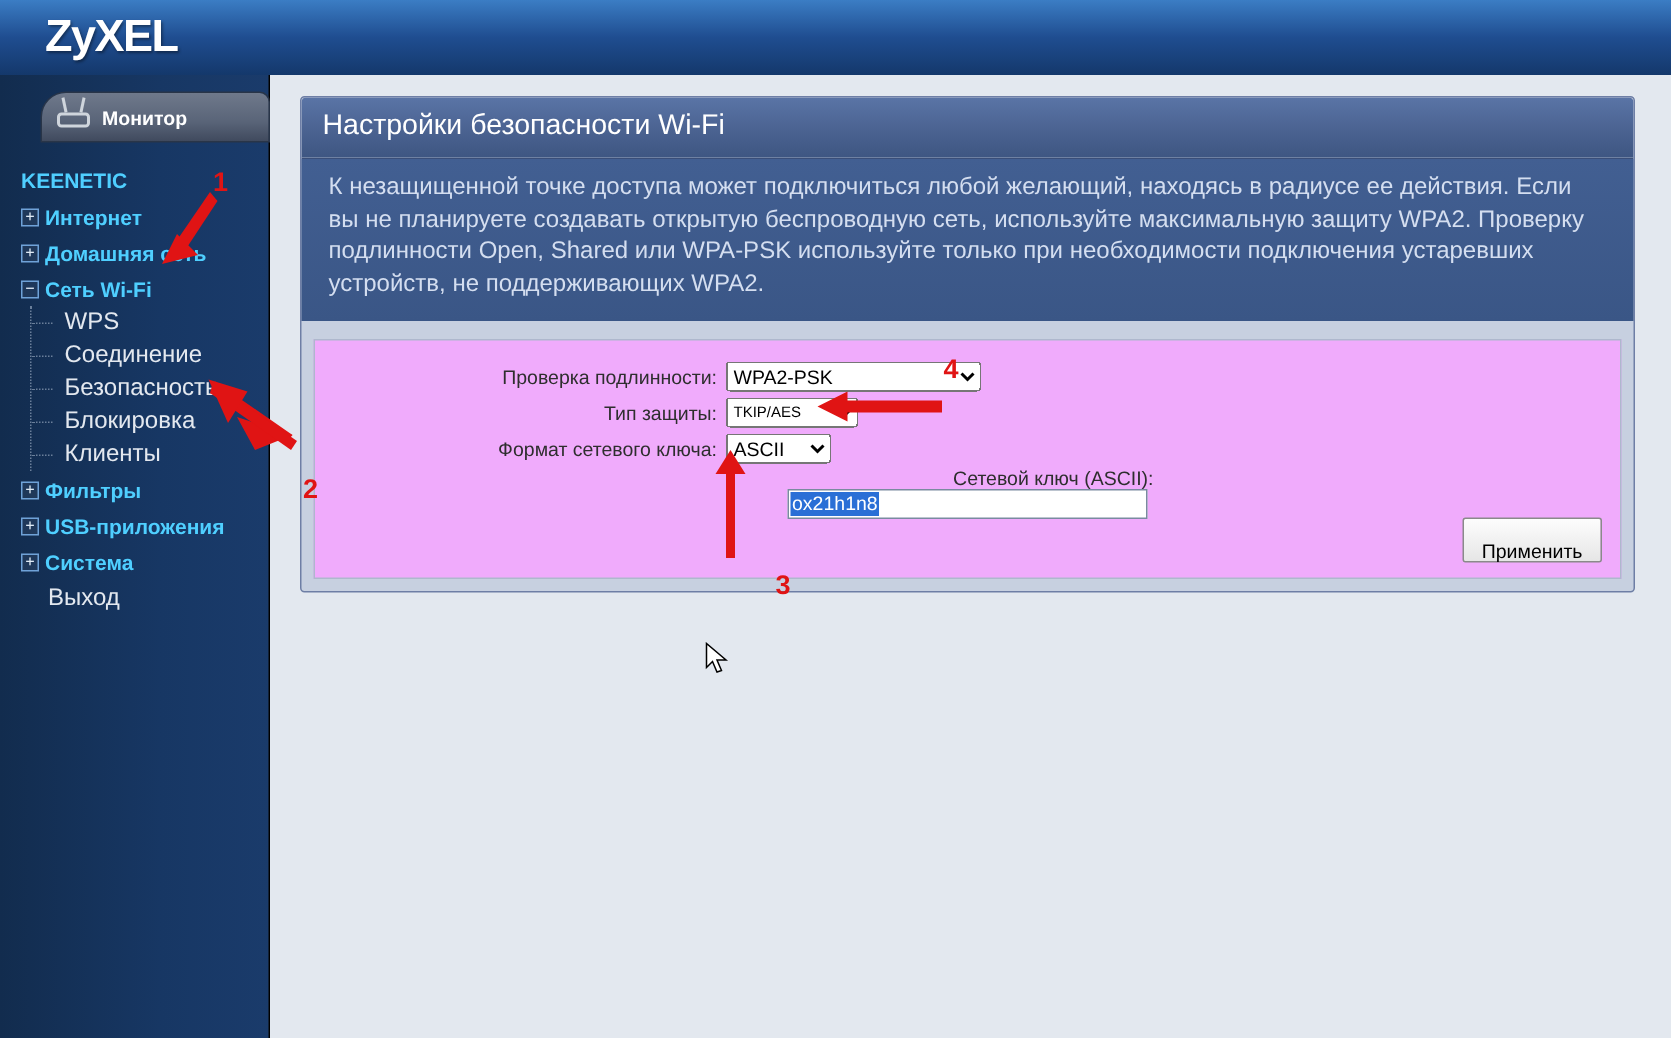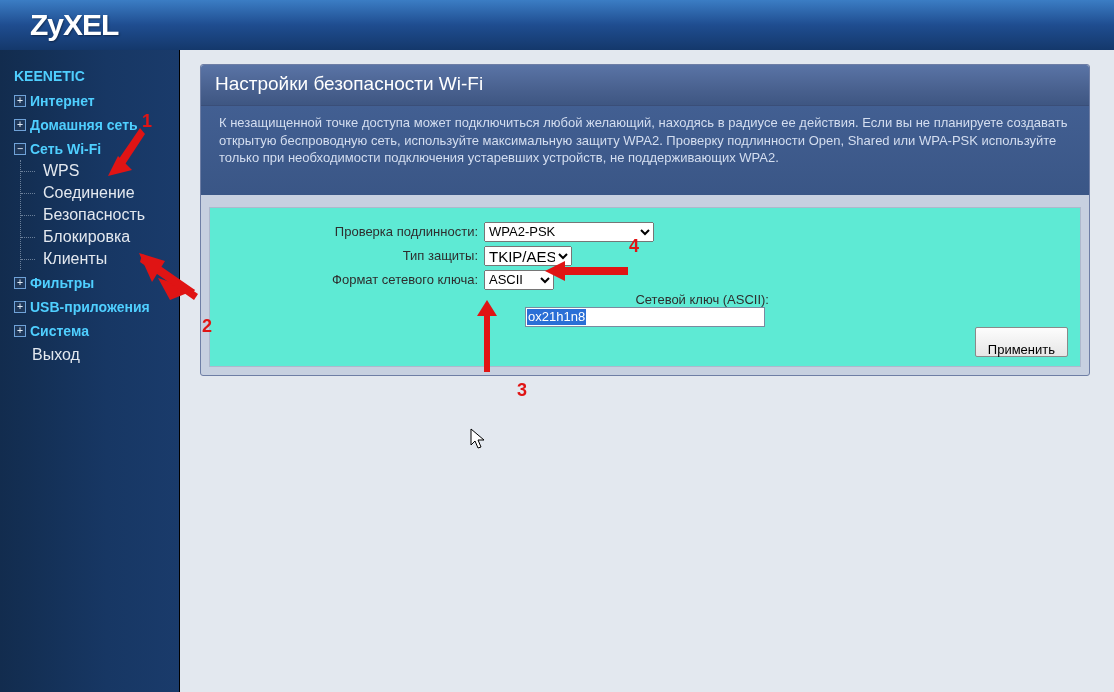--- a/index.html
+++ b/index.html
@@ -103,40 +103,40 @@
     color: #fff;
     padding: 8px 14px 10px 14px;
     border-bottom: 1px solid #3a4e78;
     border-radius: 3px 3px 0 0;
   }
   .panel-title { font-size: 19px; font-weight: normal; }
 
   .panel-desc {
     background: linear-gradient(to bottom, #425f92 0%, #3a5686 100%);
     color: #d4def0;
-    padding: 8px 18px 28px 18px;
-    font-size: 13px;
+    padding: 8px 18px 14px 18px;
+    font-size: 16px;
     line-height: 1.35;
   }
 
   .form-box {
     margin: 12px 8px 8px 8px;
-    background: #5eead4;
+    background: #f0abfc;
     border: 1px solid #aeb8cd;
     padding: 12px 14px 10px 14px;
     position: relative;
     min-height: 160px;
   }
 
   .form-row { display: flex; align-items: center; height: 24px; font-size: 13px; }
   .form-label { width: 260px; text-align: right; padding-right: 6px; color: #2e2e2e; }
   .form-ctrl { flex: 1; display: flex; align-items: center; gap: 6px; }
 
   select.narrow { width: 170px; font-size: 13px; height: 20px; }
-  select.mini  { width: 88px;  font-size: 15px; height: 20px; }
+  select.mini  { width: 88px;  font-size: 10px; height: 20px; }
   select.tiny  { width: 70px;  font-size: 13px; height: 20px; }
 
   .key-input {
     width: 240px; height: 20px; padding: 1px 2px; font-size: 13px;
     border: 1px solid #7a8aa0;
     background: #3a7bd5;
   }
   .key-input::selection { background: #3a7bd5; color: #fff; }
   .sel-highlight {
     position: absolute; pointer-events: none;
@@ -169,20 +169,28 @@
 
 <div class="container">
 
   <div class="header">
     <span class="logo">ZyXEL</span>
   </div>
 
   <div class="main">
 
     <div class="sidebar">
+      <div class="monitor-tab">
+        <span class="router-icon">
+          <span class="body"></span>
+            <span class="ant1"></span>
+            <span class="ant2"></span>
+        </span>
+        <span>Монитор</span>
+      </div>
       <div class="nav">
         <div class="nav-heading">KEENETIC</div>
 
         <div class="nav-group">
           <div class="nav-row">
             <span class="plus-box">+</span>
             <span class="nav-label">Интернет</span>
           </div>
         </div>
 

